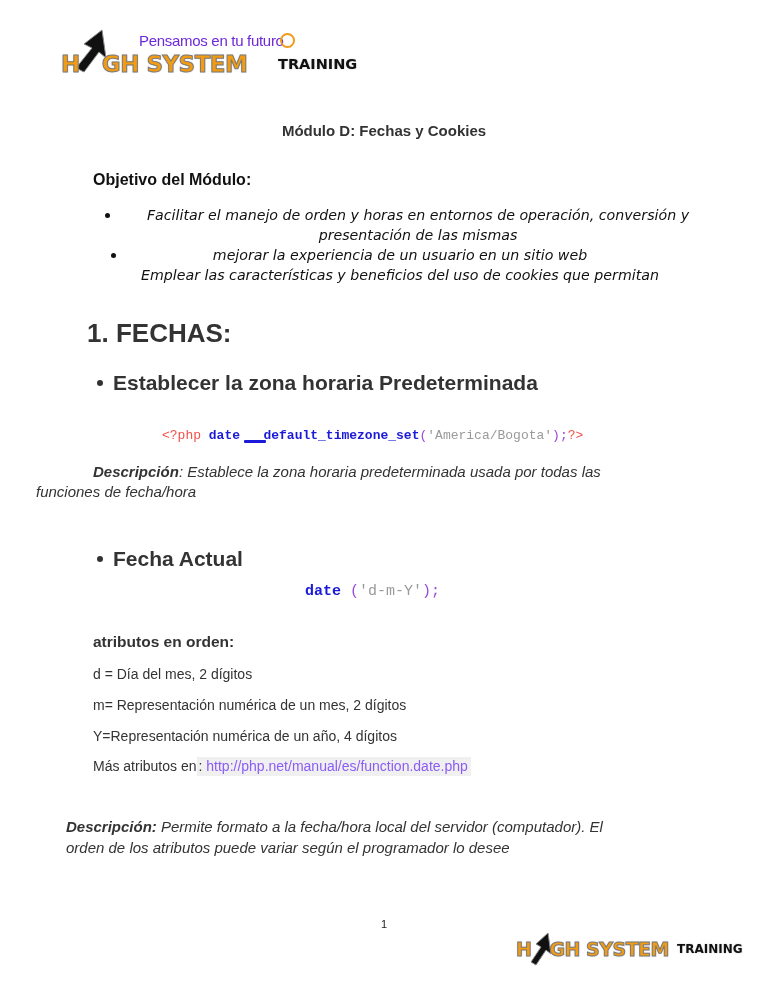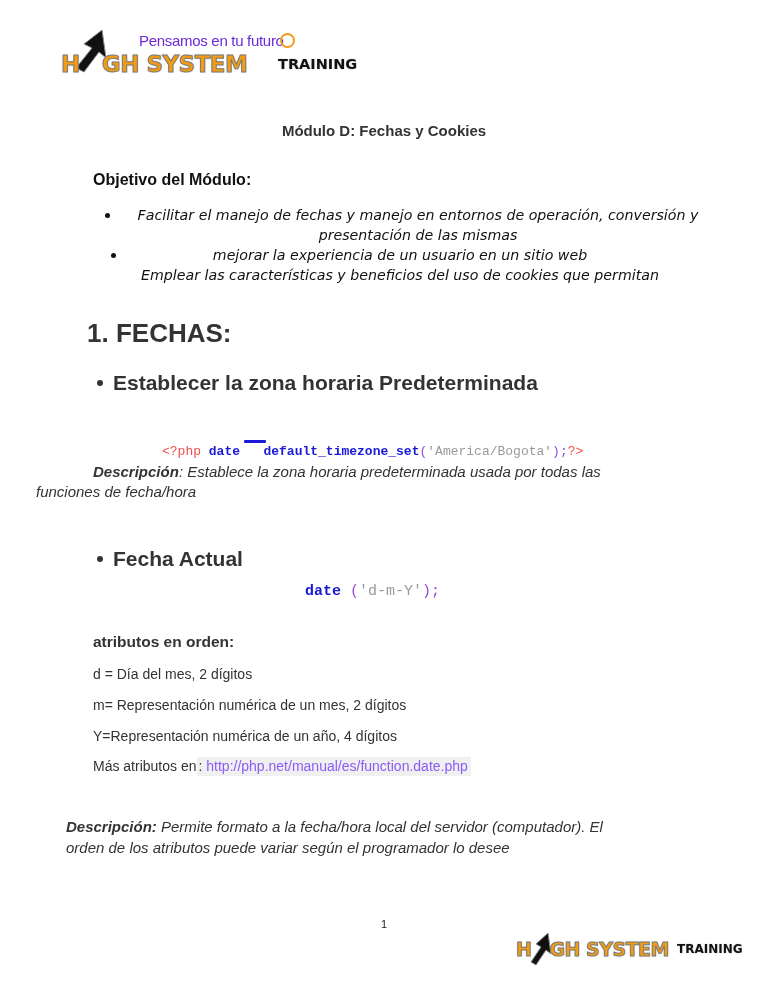--- a/index.html
+++ b/index.html
@@ -64,36 +64,36 @@
   </div>
   <div class="training" style="left:228px; top:36px; font-size:14.5px;">TRAINING</div>
 </div>
 
 <div class="title">Módulo D: Fechas y Cookies</div>
 
 <div class="objetivo">Objetivo del Módulo:</div>
 
 <div class="obj-bullet" style="left:105px; top:213px;"></div>
 <div class="obj-item" style="left:118px; top:205px; width:600px;">
-  <div>Facilitar el manejo de fechas y manejo en entornos de operación, conversión y</div>
+  <div>Facilitar el manejo de orden y horas en entornos de operación, conversión y</div>
   <div>presentación de las mismas</div>
 </div>
 
 <div class="obj-bullet" style="left:111px; top:253px;"></div>
 <div class="obj-item" style="left:120px; top:245px; width:560px;">
   <div>mejorar la experiencia de un usuario en un sitio web</div>
   <div>Emplear las características y beneficios del uso de cookies que permitan</div>
 </div>
 
 <div class="h1">1. FECHAS:</div>
 
 <div class="h2-bullet" style="left:97px; top:380px;"></div>
 <div class="h2" style="left:113px; top:371px;">Establecer la zona horaria Predeterminada</div>
 
-<div class="code" style="left:162px; top:444px;"><span class="c-php">&lt;?php </span><span class="c-kw">date</span><span>   </span><span class="c-kw">default_timezone_set</span><span class="c-paren">(</span><span class="c-str">'America/Bogota'</span><span class="c-paren">)</span><span class="c-paren">;</span><span class="c-php">?&gt;</span></div>
+<div class="code" style="left:162px; top:428px;"><span class="c-php">&lt;?php </span><span class="c-kw">date</span><span>   </span><span class="c-kw">default_timezone_set</span><span class="c-paren">(</span><span class="c-str">'America/Bogota'</span><span class="c-paren">)</span><span class="c-paren">;</span><span class="c-php">?&gt;</span></div>
 <div class="code-underscore" style="left:244px; top:440px; width:22px;"></div>
 
 <div class="desc" style="left:93px; top:462px;">
   <b>Descripción</b><span>: Establece la zona horaria predeterminada usada por todas las</span>
 </div>
 <div class="desc" style="left:36px; top:482px;">funciones de fecha/hora</div>
 
 <div class="h2-bullet" style="left:97px; top:556px;"></div>
 <div class="h2" style="left:113px; top:547px;">Fecha Actual</div>
 

